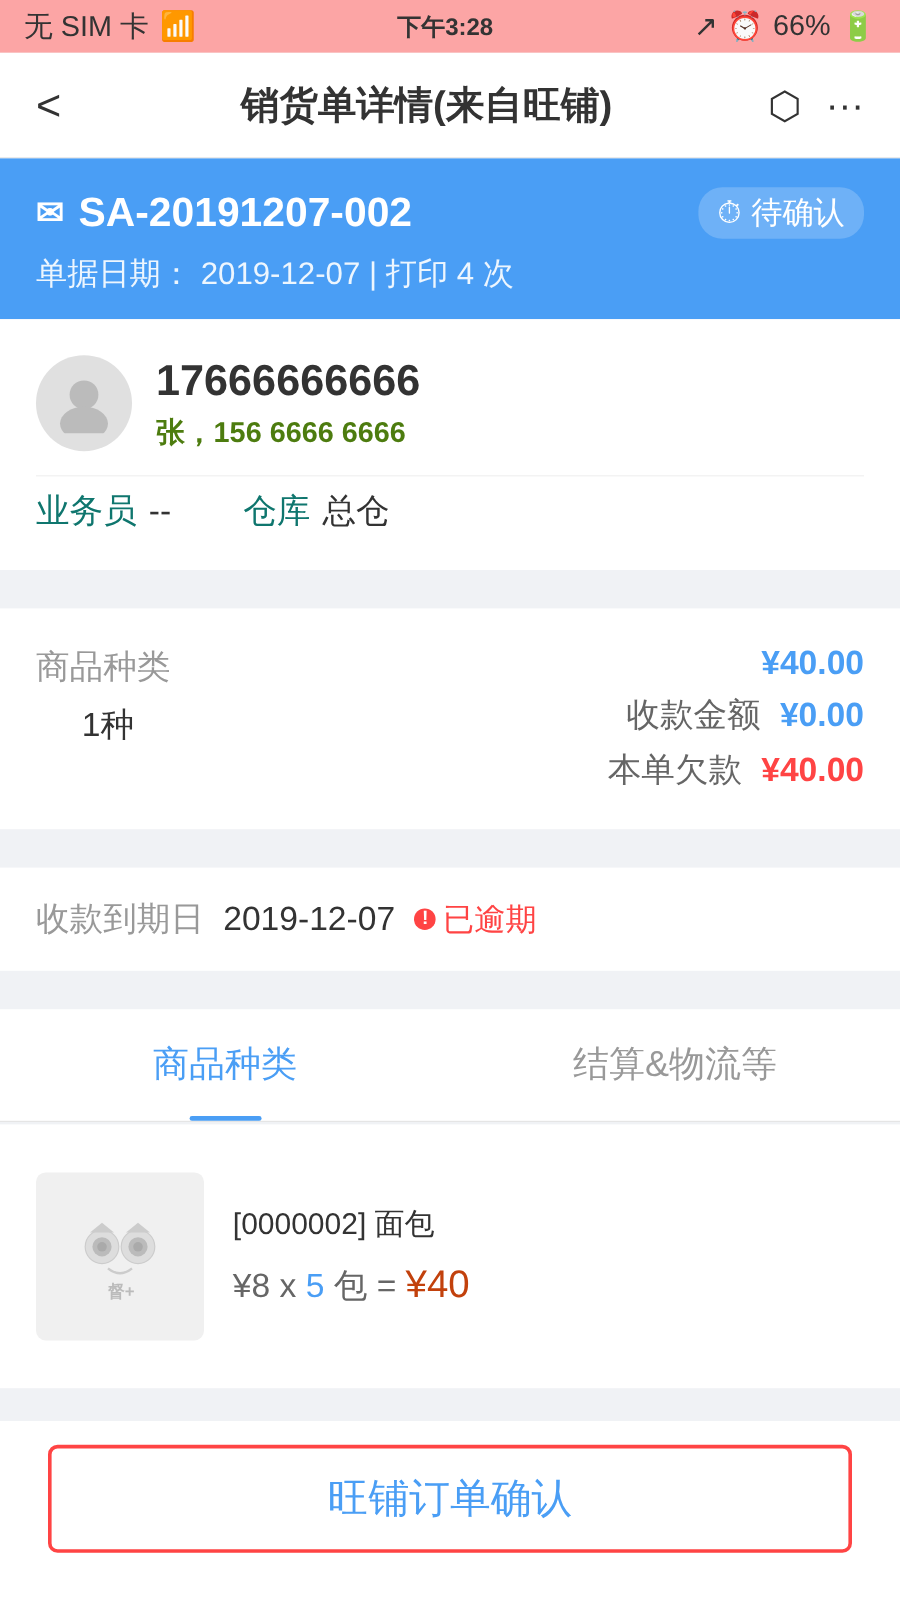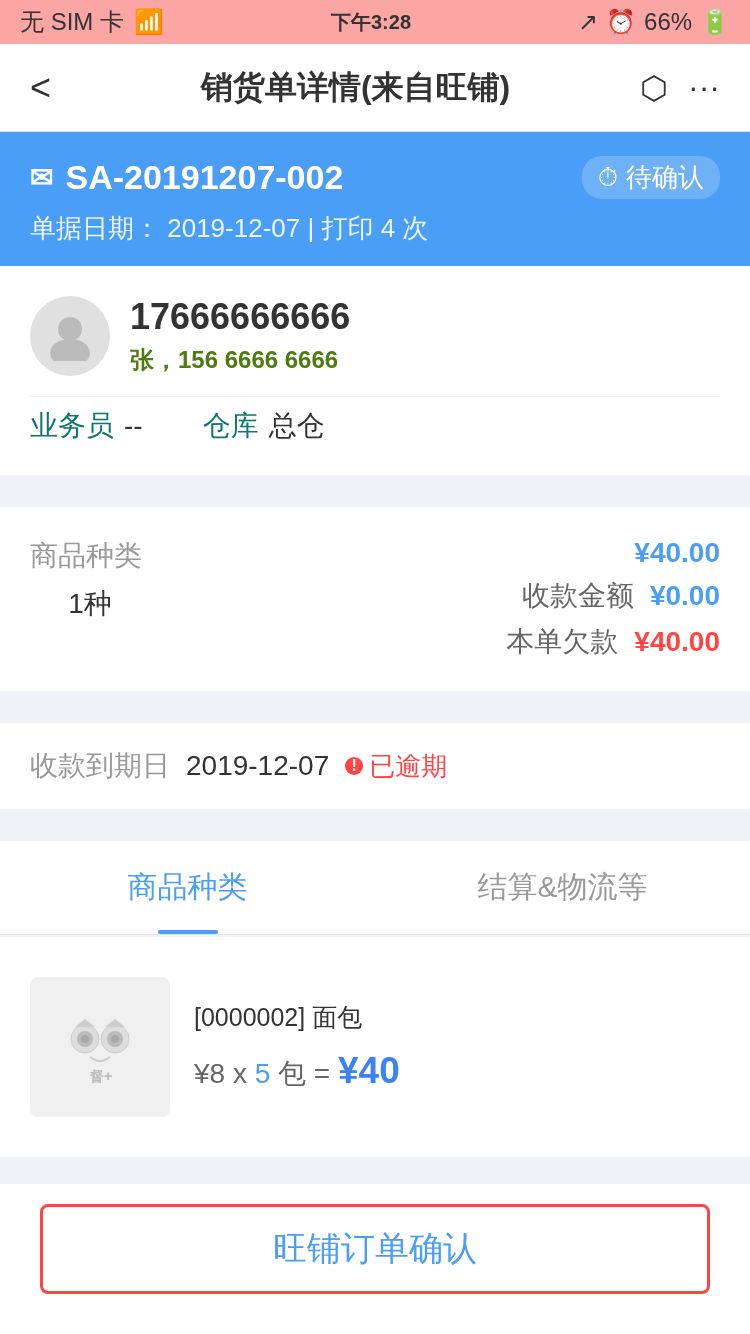--- a/index.html
+++ b/index.html
@@ -474,21 +474,21 @@
       <div class="product-name">
         <span>[0000002]</span>
         <span>面包</span>
       </div>
       <div class="product-price">
         <span>¥8</span>
         <span> x </span>
         <span class="qty-highlight" style="color:#4a9ef5">5</span>
         <span>包</span>
         <span> = </span>
-        <span class="total-highlight" style="color:#3b82f6;font-weight:700;font-size:37px">¥40</span>
+        <span class="total-highlight" style="color:#c2410c;font-weight:400;font-size:32px">¥40</span>
       </div>
     </div>
   </div>
 </div>
 
 <div style="background:#f0f2f5; height: 300px;"></div>
 
 <div class="confirm-button-container">
   <button class="confirm-button">
     <span>旺铺订单确认</span>

